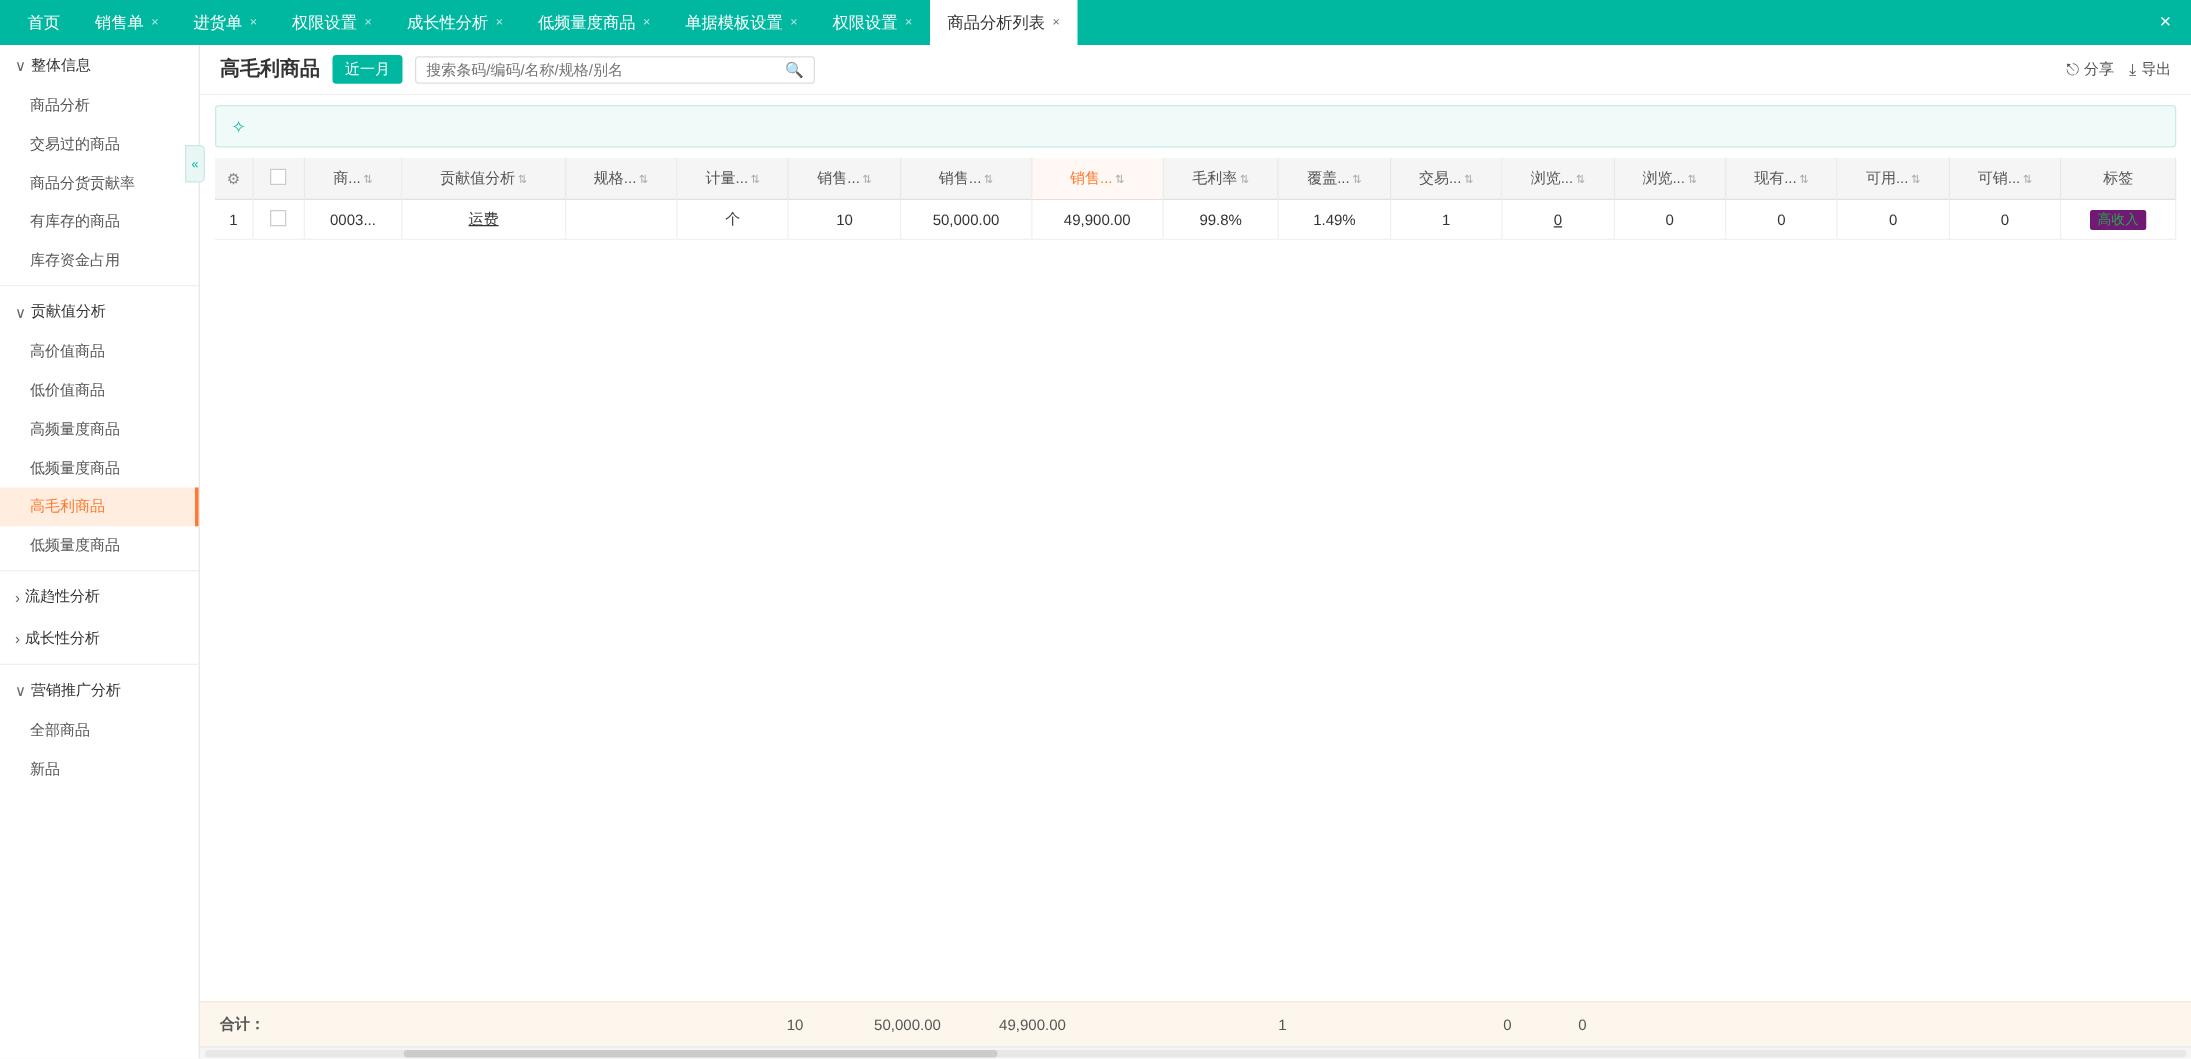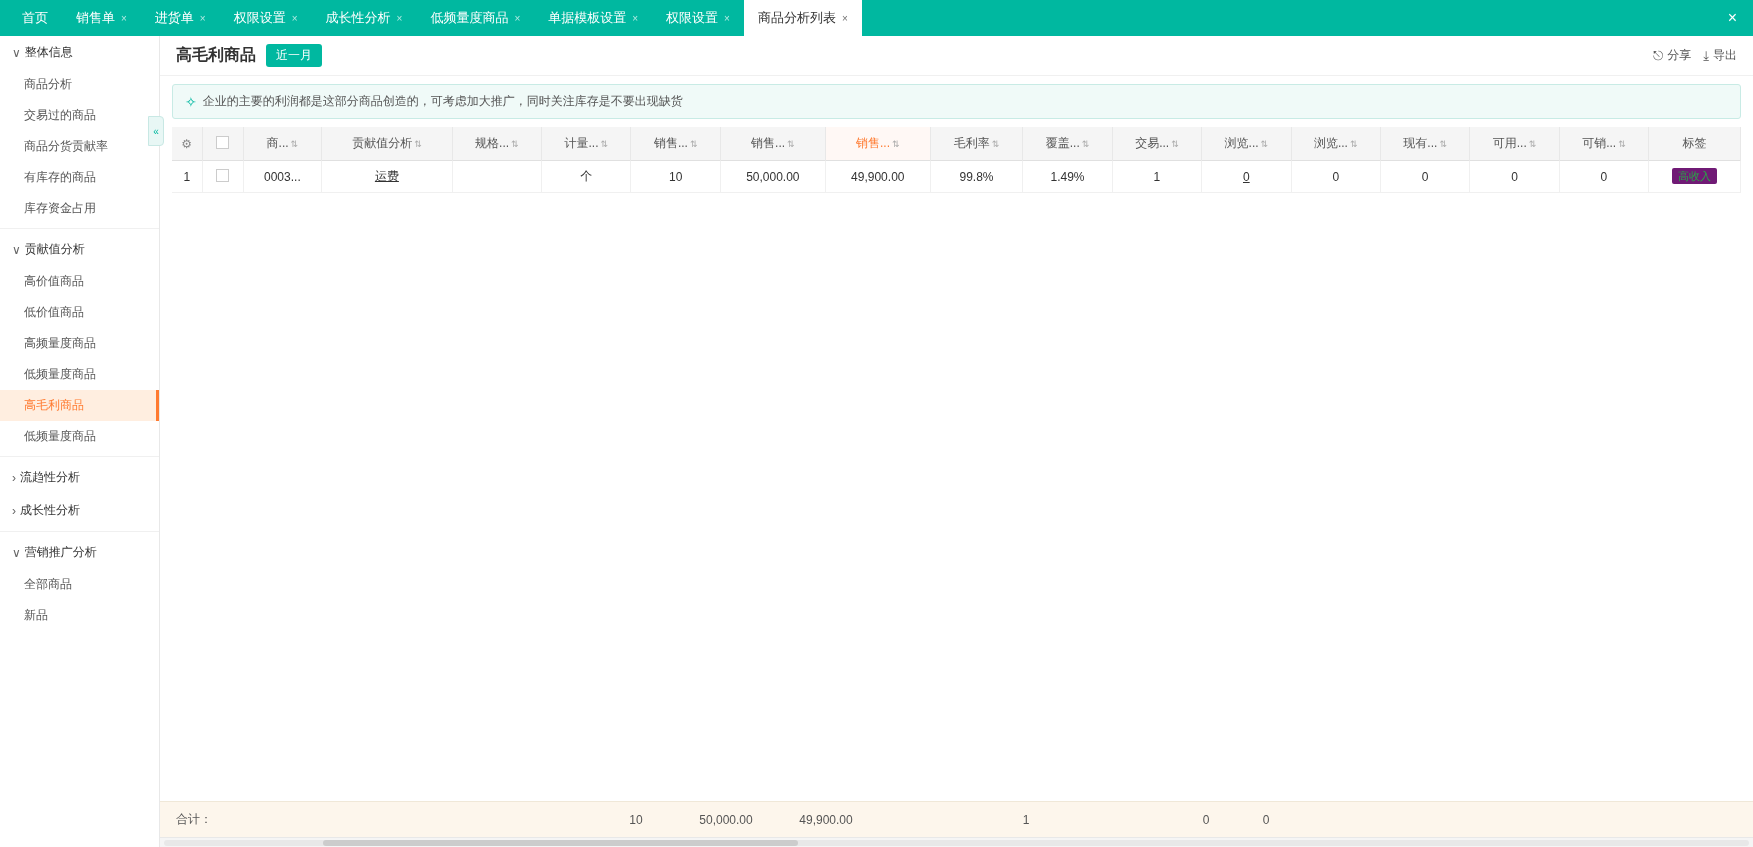--- a/index.html
+++ b/index.html
@@ -232,21 +232,21 @@
       padding: 8px 16px;
       display: flex;
       align-items: center;
       gap: 0;
       font-size: 12px;
       color: #555;
       min-height: 36px;
     }
     .footer-label {
       min-width: 60px;
-      font-weight: 400;
+      font-weight: 700;
     }
     .footer-cells {
       display: flex;
       flex: 1;
     }
     .footer-cell {
       text-align: center;
       padding: 0 6px;
     }
 
@@ -410,36 +410,39 @@
 
   <div class="collapse-btn">
     <span>«</span>
   </div>
 
   <div class="content">
 
     <div class="content-header">
       <span class="content-title">高毛利商品</span>
       <button class="time-filter-btn">近一月</button>
+      <div class="search-box">
+        <input type="text" placeholder="搜索条码/编码/名称/规格/别名" style="">
+        <span style="color:#aaa; cursor:pointer;">🔍</span>
+      </div>
       <div class="header-spacer"></div>
       <div class="header-actions">
         <div class="action-btn">
           <span style="font-size:13px;">⎋</span>
           <span>分享</span>
         </div>
         <div class="action-btn">
           <span style="font-size:13px;">⤓</span>
           <span>导出</span>
         </div>
       </div>
     </div>
 
     <div class="tip-banner">
       <span class="tip-icon">✧</span>
-      <span>企业的主要的利润都是这部分商品创造的，可考虑加大推广，同时关注库存是不要出现缺货</span>
     </div>
 
     <div class="table-container">
       <table>
         <thead>
           <tr>
             <th class="gear-col">
               <span style="cursor:pointer; color:#888;">⚙</span>
             </th>
             <th>

